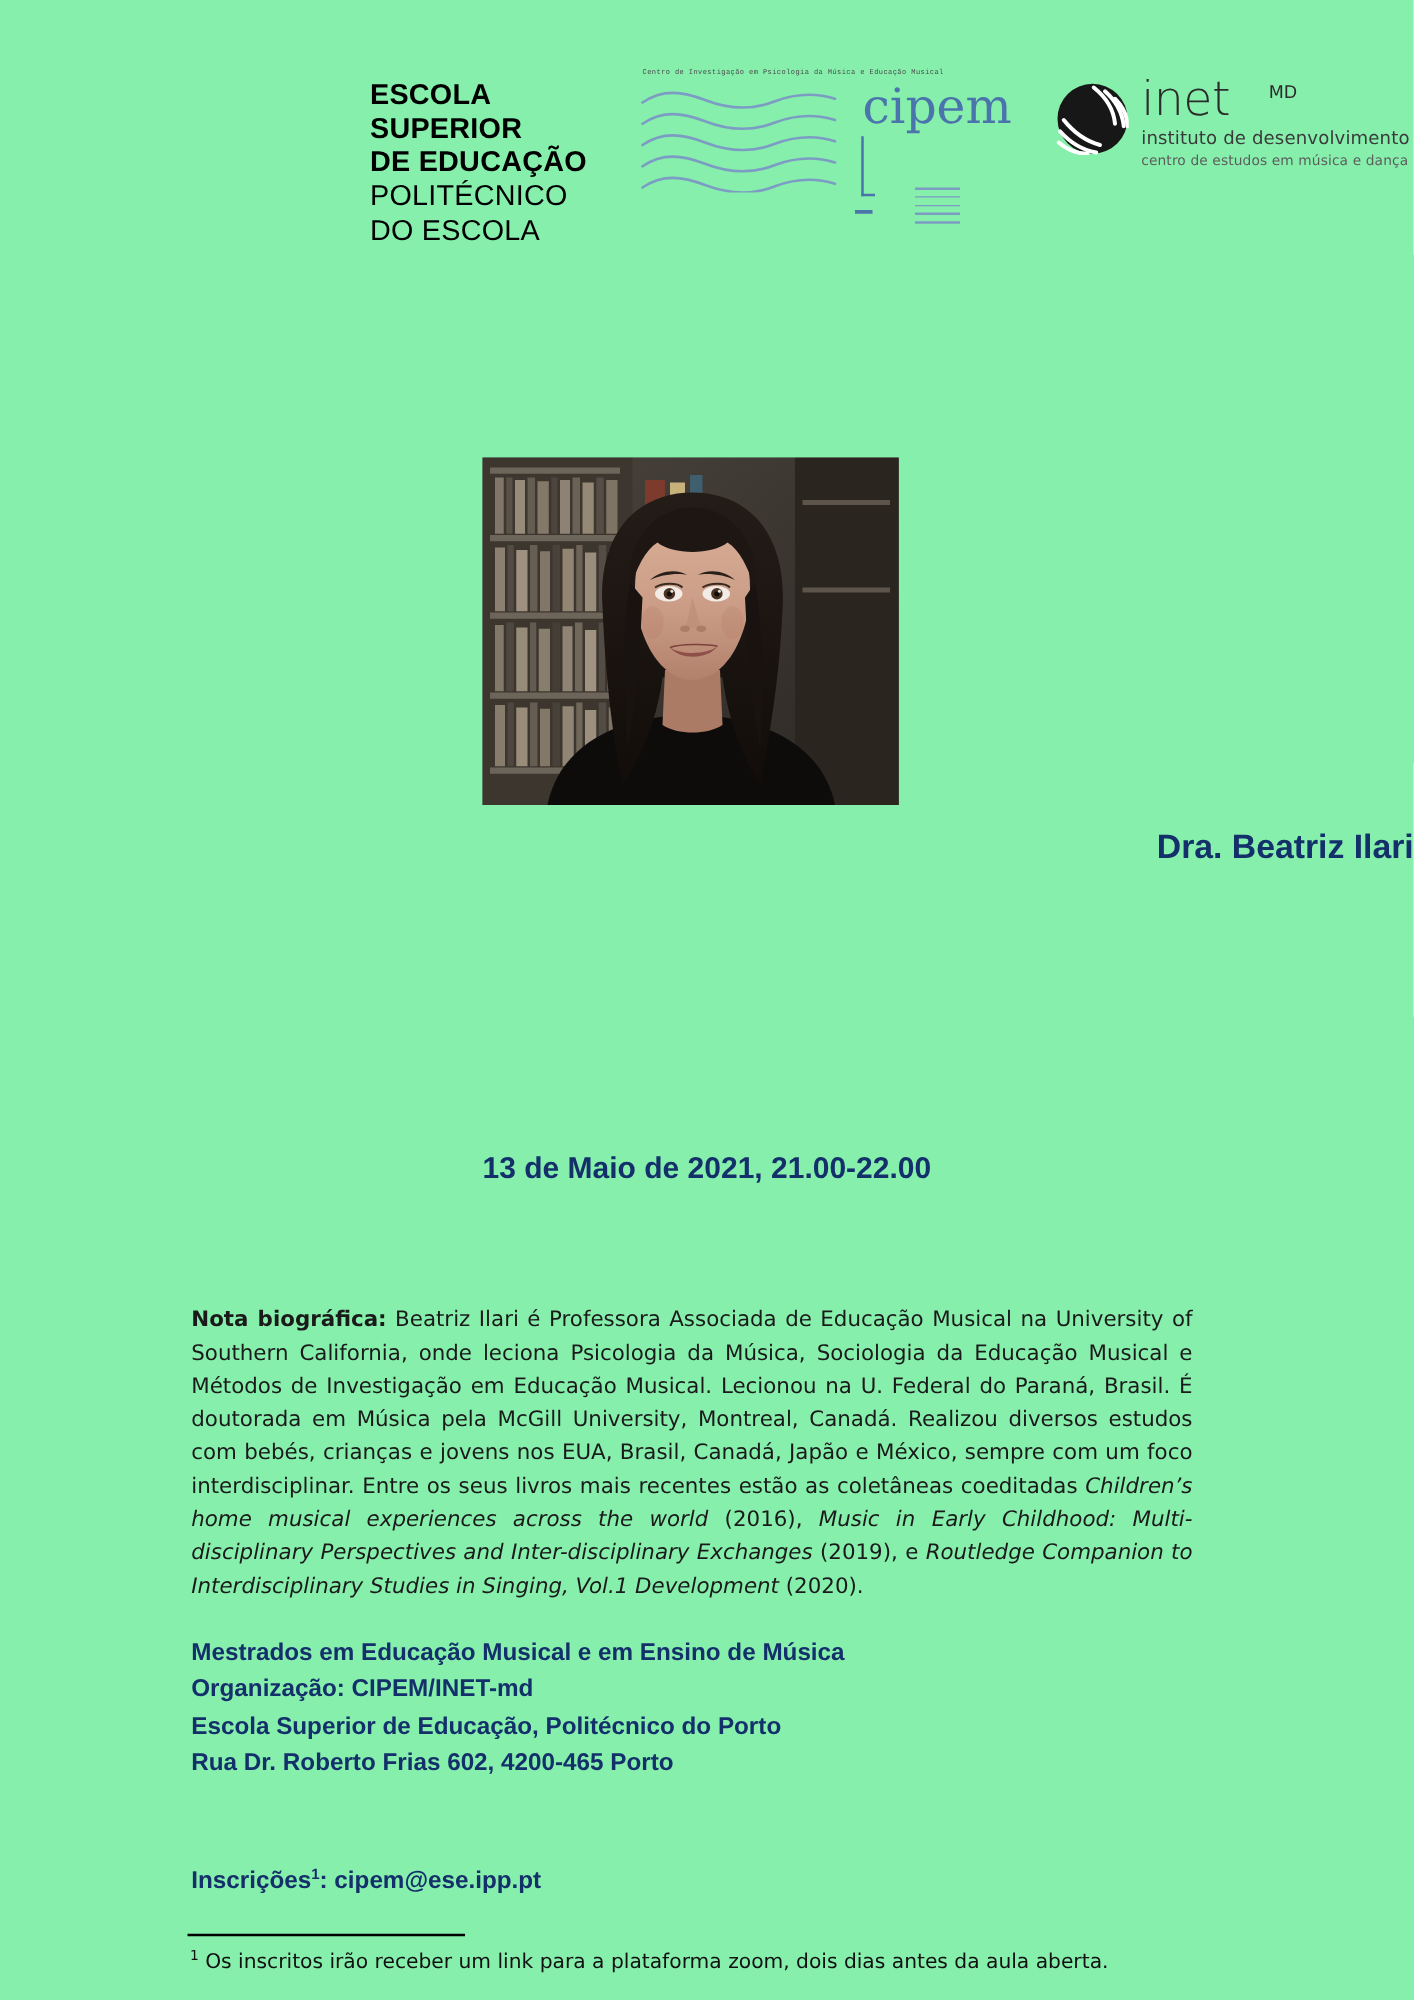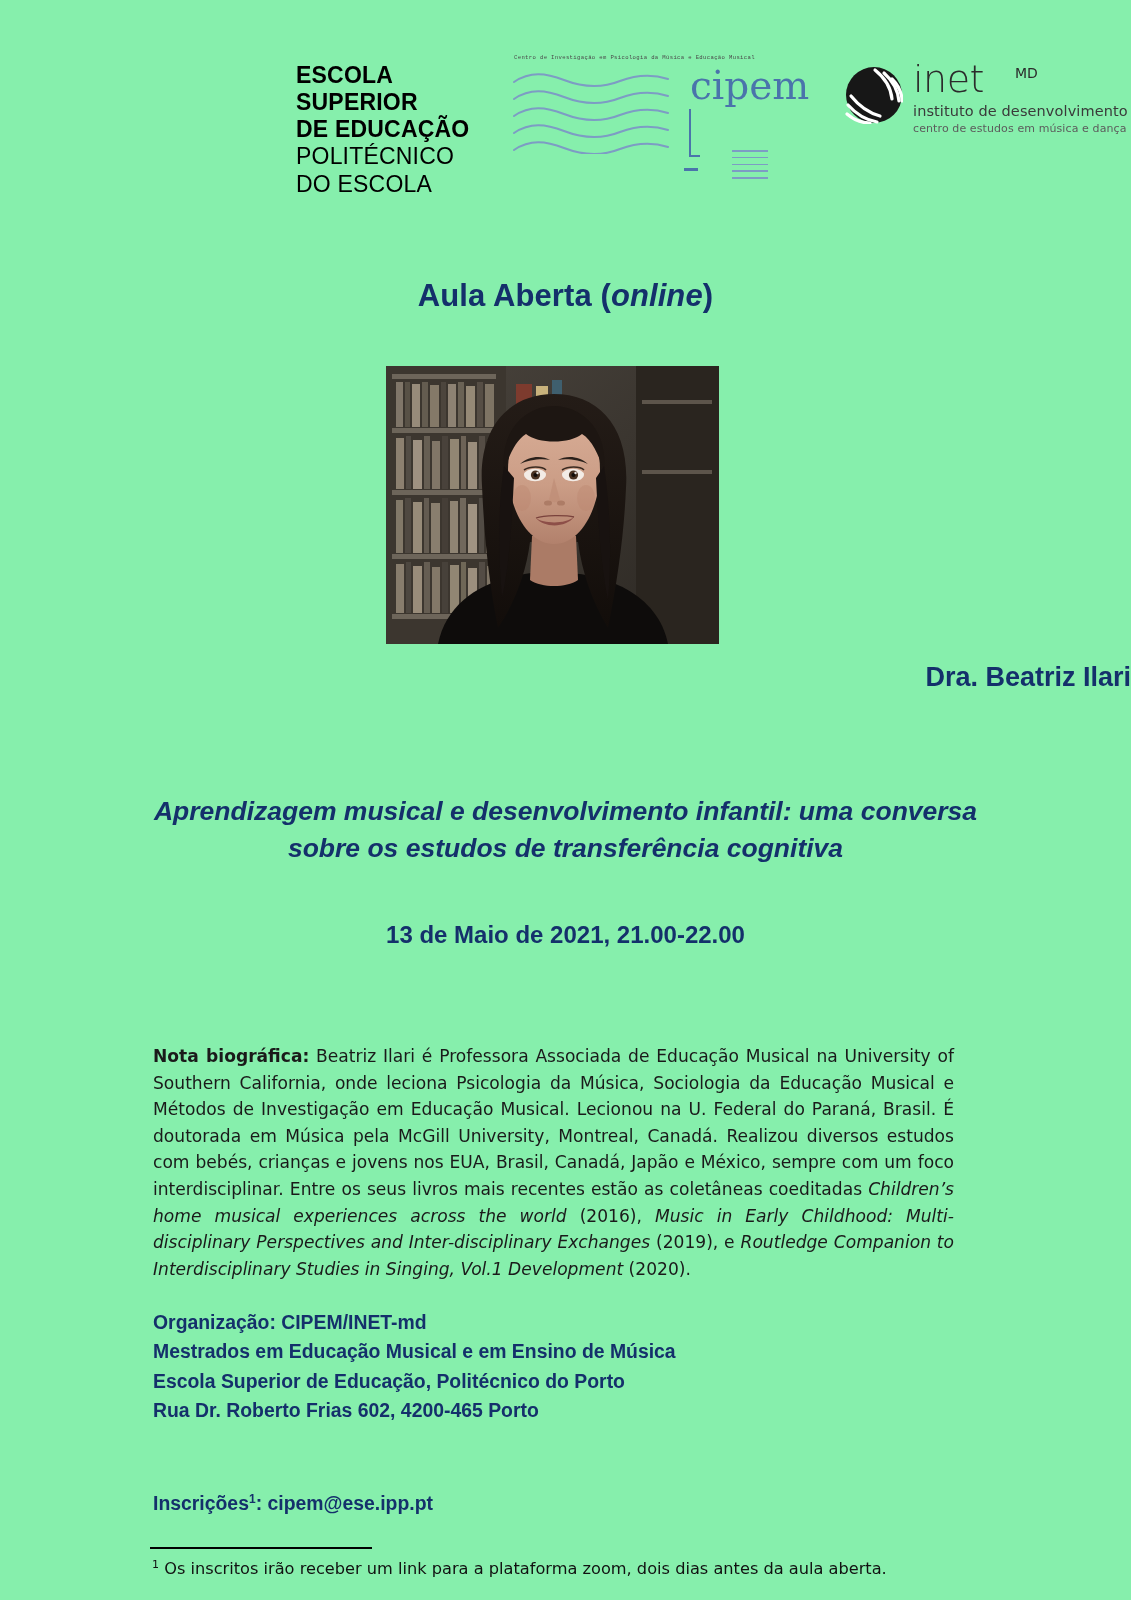--- a/index.html
+++ b/index.html
@@ -354,21 +354,20 @@
         </g>
       </svg>
       <div class="inet-text">
         <div class="inet-word"><span>inet</span><sup>MD</sup></div>
         <div class="inet-sub1">instituto de desenvolvimento</div>
         <div class="inet-sub2">centro de estudos em música e dança</div>
       </div>
     </div>
   </div>
 
-  <div class="headline"><span>Aula Aberta (</span><em>online</em><span>)</span></div>
 
   <div class="portrait">
     <svg viewBox="0 0 333 278" width="333" height="278">
       <defs>
         <linearGradient id="bgwall" x1="0" y1="0" x2="1" y2="1">
           <stop offset="0%" stop-color="#4a443d"></stop>
           <stop offset="100%" stop-color="#2b2722"></stop>
         </linearGradient>
         <linearGradient id="skin" x1="0" y1="0" x2="0" y2="1">
           <stop offset="0%" stop-color="#d8ad96"></stop>
@@ -489,29 +488,28 @@
       <ellipse cx="136" cy="132" rx="9" ry="13" fill="#b9836c" opacity="0.35"></ellipse>
       <ellipse cx="200" cy="132" rx="9" ry="13" fill="#b9836c" opacity="0.35"></ellipse>
 
       <path d="M118,100 C112,140 112,186 116,232 C124,196 126,150 128,112 Z" fill="#181210"></path>
       <path d="M218,100 C224,140 226,188 222,234 C214,196 212,150 210,112 Z" fill="#181210"></path>
     </svg>
   </div>
 
   <div class="speaker-name">Dra. Beatriz Ilari</div>
 
-  <div class="lecture-title">Aprendizagem musical e desenvolvimento infantil: uma conversa sobre os estudos de transferência cognitiva</div>
 
   <div class="event-date">13 de Maio de 2021, 21.00-22.00</div>
 
   <p class="bio"><b>Nota biográfica:</b><span> Beatriz Ilari é Professora Associada de Educação Musical na University of Southern California, onde leciona Psicologia da Música, Sociologia da Educação Musical e Métodos de Investigação em Educação Musical. Lecionou na U. Federal do Paraná, Brasil. É doutorada em Música pela McGill University, Montreal, Canadá. Realizou diversos estudos com bebés, crianças e jovens nos EUA, Brasil, Canadá, Japão e México, sempre com um foco interdisciplinar. Entre os seus livros mais recentes estão as coletâneas coeditadas </span><i>Children’s home musical experiences across the world</i><span> (2016), </span><i>Music in Early Childhood: Multi-disciplinary Perspectives and Inter-disciplinary Exchanges</i><span> (2019), e </span><i>Routledge Companion to Interdisciplinary Studies in Singing, Vol.1 Development</i><span> (2020).</span></p>
 
   <div class="org-block">
+    <div>Mestrados em Educação Musical e em Ensino de Música</div>
     <div>Organização: CIPEM/INET-md</div>
-    <div>Mestrados em Educação Musical e em Ensino de Música</div>
     <div>Escola Superior de Educação, Politécnico do Porto</div>
     <div>Rua Dr. Roberto Frias 602, 4200-465 Porto</div>
   </div>
 
   <div class="signup"><span>Inscrições</span><sup>1</sup><span>: </span><a href="#" style="color:#14306b;text-decoration:none;">cipem@ese.ipp.pt</a></div>
 
   <div class="footnote-rule"></div>
   <div class="footnote"><sup>1</sup><span> Os inscritos irão receber um link para a plataforma zoom, dois dias antes da aula aberta.</span></div>
 
 </div>

